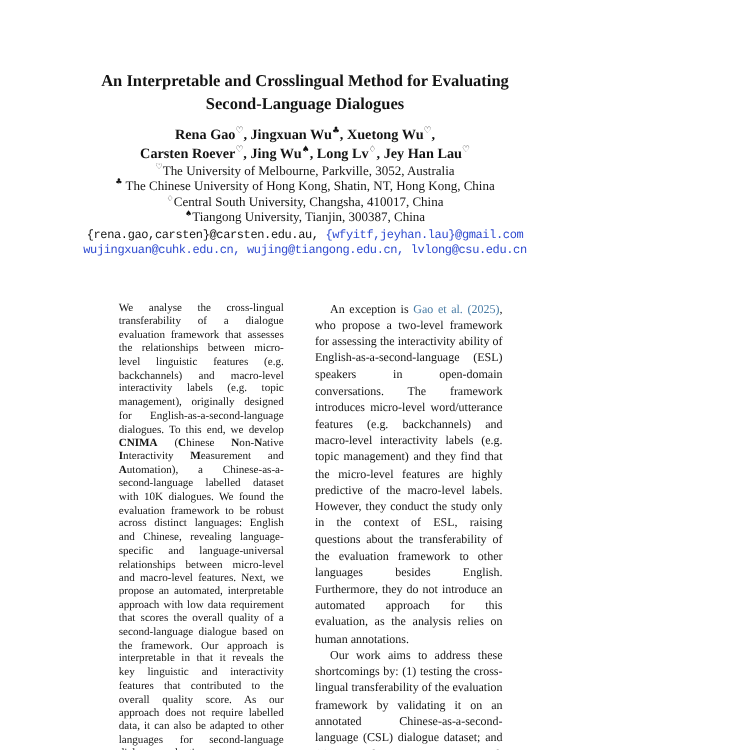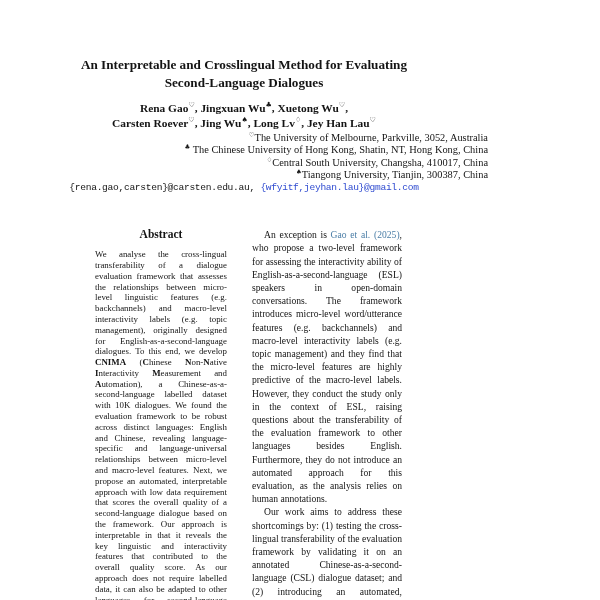--- a/index.html
+++ b/index.html
@@ -15,21 +15,21 @@
   .title { font-size:13.2px; font-weight:bold; line-height:17.5px; margin:0 0 10px 0; }
   .title-line { display:block; }
   .authors { font-size:11.4px; font-weight:bold; line-height:14.5px; }
   sup {
     font-family:"DejaVu Sans",sans-serif;
     font-size:0.62em;
     vertical-align:super;
     line-height:0;
   }
   .affiliations { margin-top:2px; }
-  .affil-line { font-size:10.4px; line-height:12.4px;text-align:right; }
+  .affil-line { font-size:10.4px; line-height:12.4px; }
   .emails {
     font-family:"Liberation Mono","DejaVu Sans Mono",monospace;
     font-size:9.6px; line-height:12.5px; letter-spacing:-0.3px;
   }
   .columns { display:flex; gap:16px; padding:0 86px; margin-top:34px; }
   .col { width:206px; }
   .abstract-heading {
     font-size:11.5px; font-weight:bold; text-align:center; margin:0 0 9px 0;
   }
   .abstract-body {
@@ -57,26 +57,26 @@
     <div class="authors"><span>Carsten Roever</span><sup>♡</sup><span>, Jing Wu</span><sup>♠</sup><span>, Long Lv</span><sup>♢</sup><span>, Jey Han Lau</span><sup>♡</sup></div>
 
     <div class="affiliations">
       <div class="affil-line"><sup>♡</sup><span>The University of Melbourne, Parkville, 3052, Australia</span></div>
       <div class="affil-line"><sup>♣</sup><span> The Chinese University of Hong Kong, Shatin, NT, Hong Kong, China</span></div>
       <div class="affil-line"><sup>♢</sup><span>Central South University, Changsha, 410017, China</span></div>
       <div class="affil-line"><sup>♠</sup><span>Tiangong University, Tianjin, 300387, China</span></div>
     </div>
 
     <div class="emails"><span>{rena.gao,carsten}@carsten.edu.au, </span><span style="color: rgb(47, 75, 208);">{wfyitf,jeyhan.lau}@gmail.com</span></div>
+    <div class="emails"><span style="color: rgb(47, 75, 208);">wujingxuan@cuhk.edu.cn, wujing@tiangong.edu.cn, lvlong@csu.edu.cn</span></div>
   </header>
 
   <main class="columns">
 
     <section class="col">
-      <h2 class="abstract-heading">Abstract</h2>
       <p class="abstract-body"><span>We analyse the cross-lingual transferability of a dialogue evaluation framework that assesses the relationships between micro-level linguistic features (e.g. backchannels) and macro-level interactivity labels (e.g. topic management), originally designed for English-as-a-second-language dialogues. To this end, we develop </span><b>CNIMA</b><span> (</span><b>C</b><span>hinese </span><b>N</b><span>on-</span><b>N</b><span>ative </span><b>I</b><span>nteractivity </span><b>M</b><span>easurement and </span><b>A</b><span>utomation), a Chinese-as-a-second-language labelled dataset with 10K dialogues. We found the evaluation framework to be robust across distinct languages: English and Chinese, revealing language-specific and language-universal relationships between micro-level and macro-level features. Next, we propose an automated, interpretable approach with low data requirement that scores the overall quality of a second-language dialogue based on the framework. Our approach is interpretable in that it reveals the key linguistic and interactivity features that contributed to the overall quality score. As our approach does not require labelled data, it can also be adapted to other languages for second-language dialogue evaluation.</span></p>
 
       <h2 class="section-heading">
         <span class="sec-num">1</span><span class="sec-title">Introduction</span>
       </h2>
       <p class="body-par">In the context of second language (SL) learning, speaking-based second language assessment is</p>
     </section>
 
     <section class="col">
       <p class="body-par indent"><span>An exception is </span><span style="color: rgb(74, 125, 166);">Gao et al. (2025)</span><span>, who propose a two-level framework for assessing the interactivity ability of English-as-a-second-language (ESL) speakers in open-domain conversations. The framework introduces micro-level word/utterance features (e.g. backchannels) and macro-level interactivity labels (e.g. topic management) and they find that the micro-level features are highly predictive of the macro-level labels. However, they conduct the study only in the context of ESL, raising questions about the transferability of the evaluation framework to other languages besides English. Furthermore, they do not introduce an automated approach for this evaluation, as the analysis relies on human annotations.</span></p>

